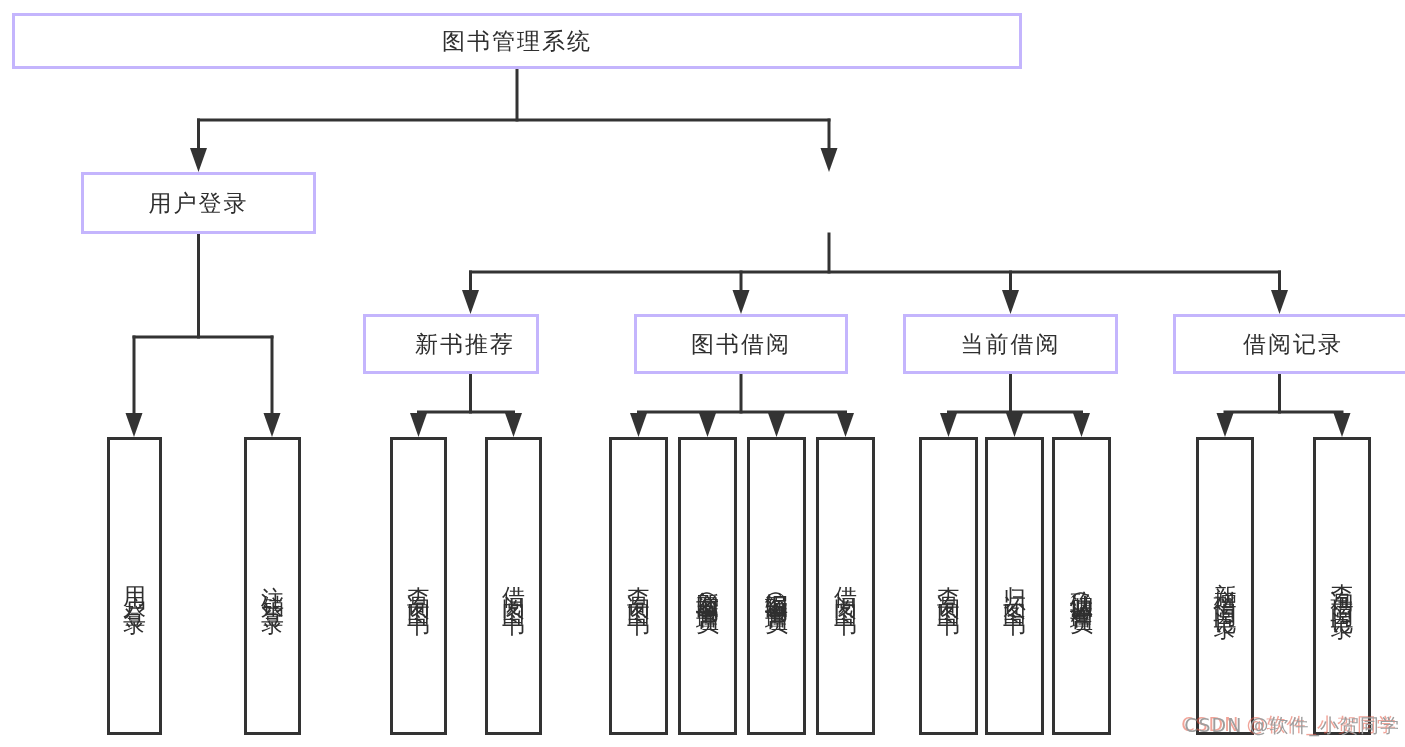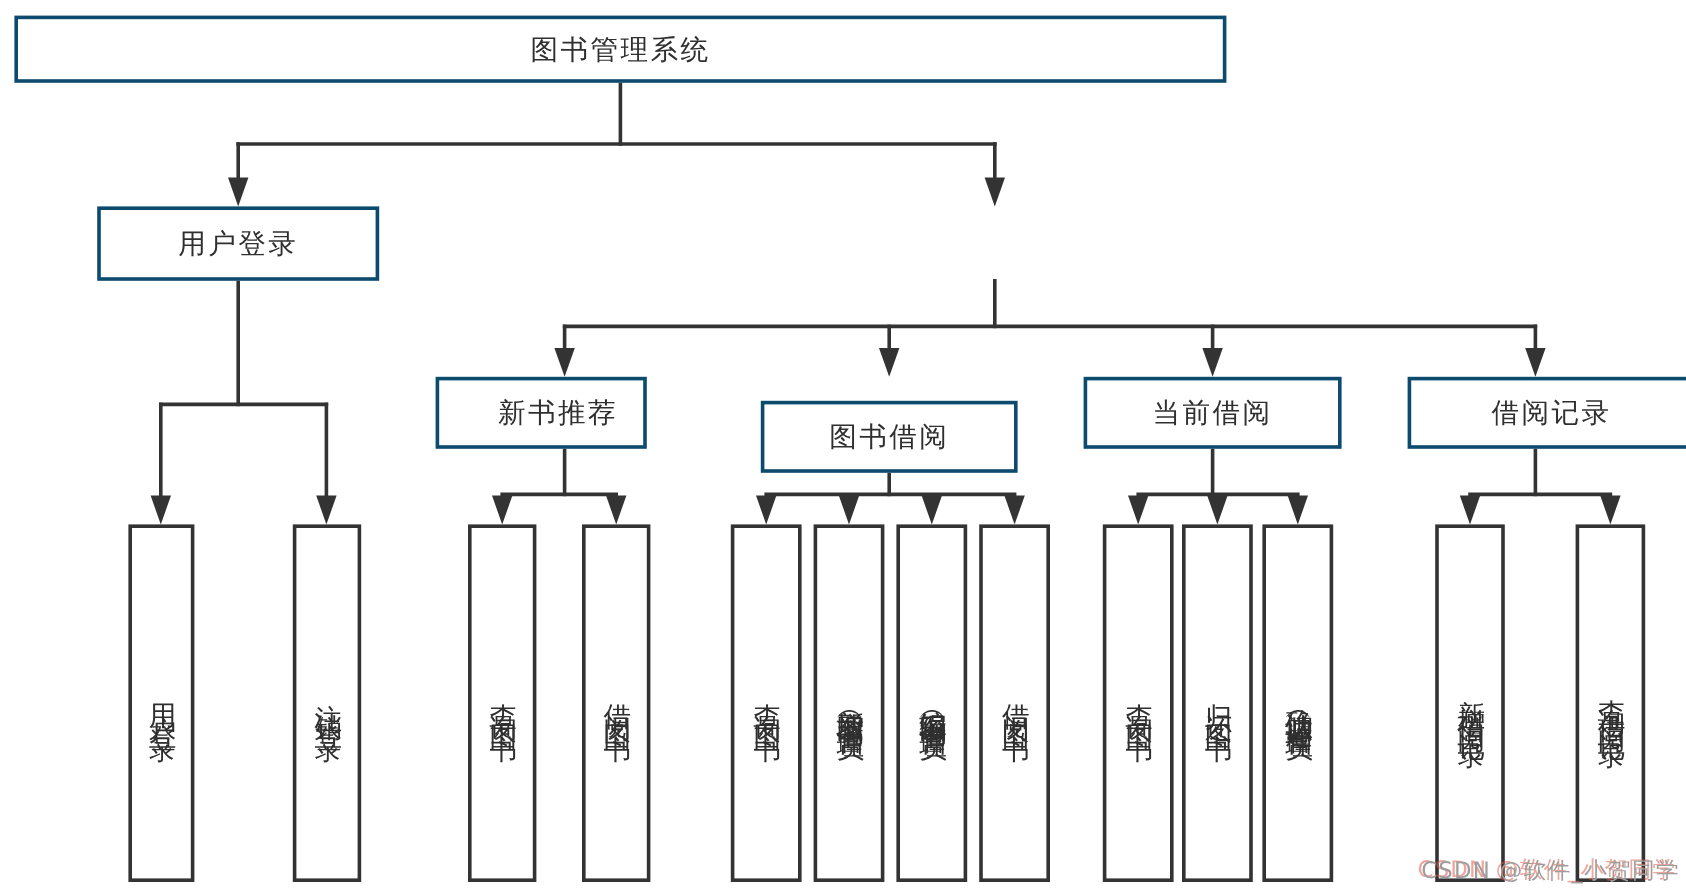--- a/index.html
+++ b/index.html
@@ -18,21 +18,21 @@
   #connectors {
     position: absolute;
     left: 0; top: 0;
     width: 1405px;
     height: 747px;
   }
   .hbox {
     position: absolute;
     box-sizing: border-box;
     background: #ffffff;
-    border: 3px solid #0c4a6e;
+    border: 3px solid #c4b5fd;
     display: flex;
     align-items: center;
     justify-content: center;
     font-size: 23px;
     letter-spacing: 2px;
     color: #2f2f2f;
     white-space: nowrap;
   }
   .vbox {
     position: absolute;
@@ -125,21 +125,21 @@
       <path d="M1225 437 L1216.5 413 L1233.5 413 Z"></path>
       <path d="M1342 437 L1333.5 413 L1350.5 413 Z"></path>
     </g>
   </svg>
 
   <div class="hbox" style="left:12px; top:13px; width:1010px; height:56px;">图书管理系统</div>
 
   <div class="hbox" style="left:81px; top:172px; width:235px; height:62px;">用户登录</div>
 
   <div class="hbox" style="left:363px; top:314px; width:176px; height:60px;padding-left:28px;">新书推荐</div>
-  <div class="hbox" style="left:634px; top:314px; width:214px; height:60px;margin-top:20px;">图书借阅</div>
+  <div class="hbox" style="left:634px; top:314px; width:214px; height:60px;">图书借阅</div>
   <div class="hbox" style="left:903px; top:314px; width:215px; height:60px;">当前借阅</div>
   <div class="hbox" style="left:1173px; top:314px; width:240px; height:60px;">借阅记录</div>
 
   <div class="vbox" style="left:107px; width:55px;">用户登录</div>
   <div class="vbox" style="left:244px; width:57px;">注销登录</div>
 
   <div class="vbox" style="left:390px; width:57px;">查询图书</div>
   <div class="vbox" style="left:485px; width:57px;">借阅图书</div>
 
   <div class="vbox" style="left:609px; width:59px;">查询图书</div>

